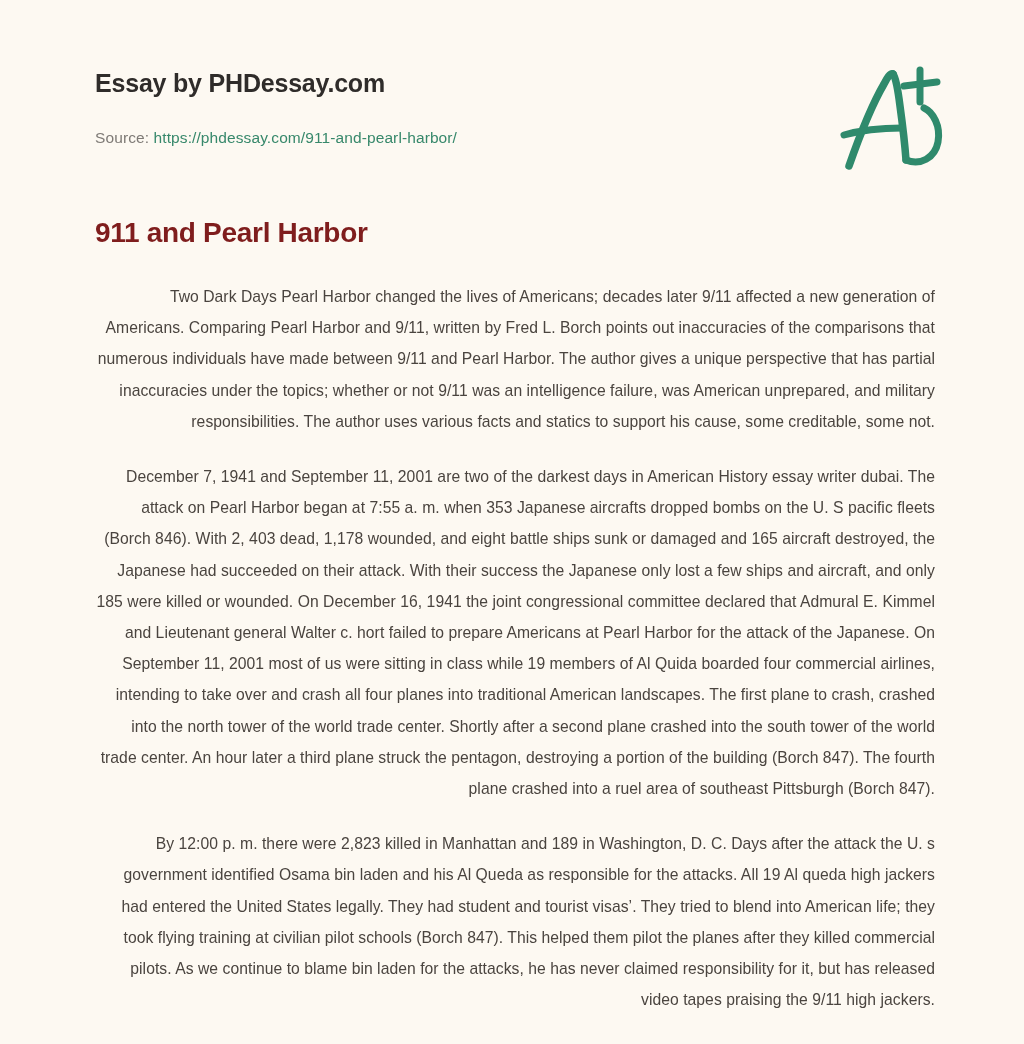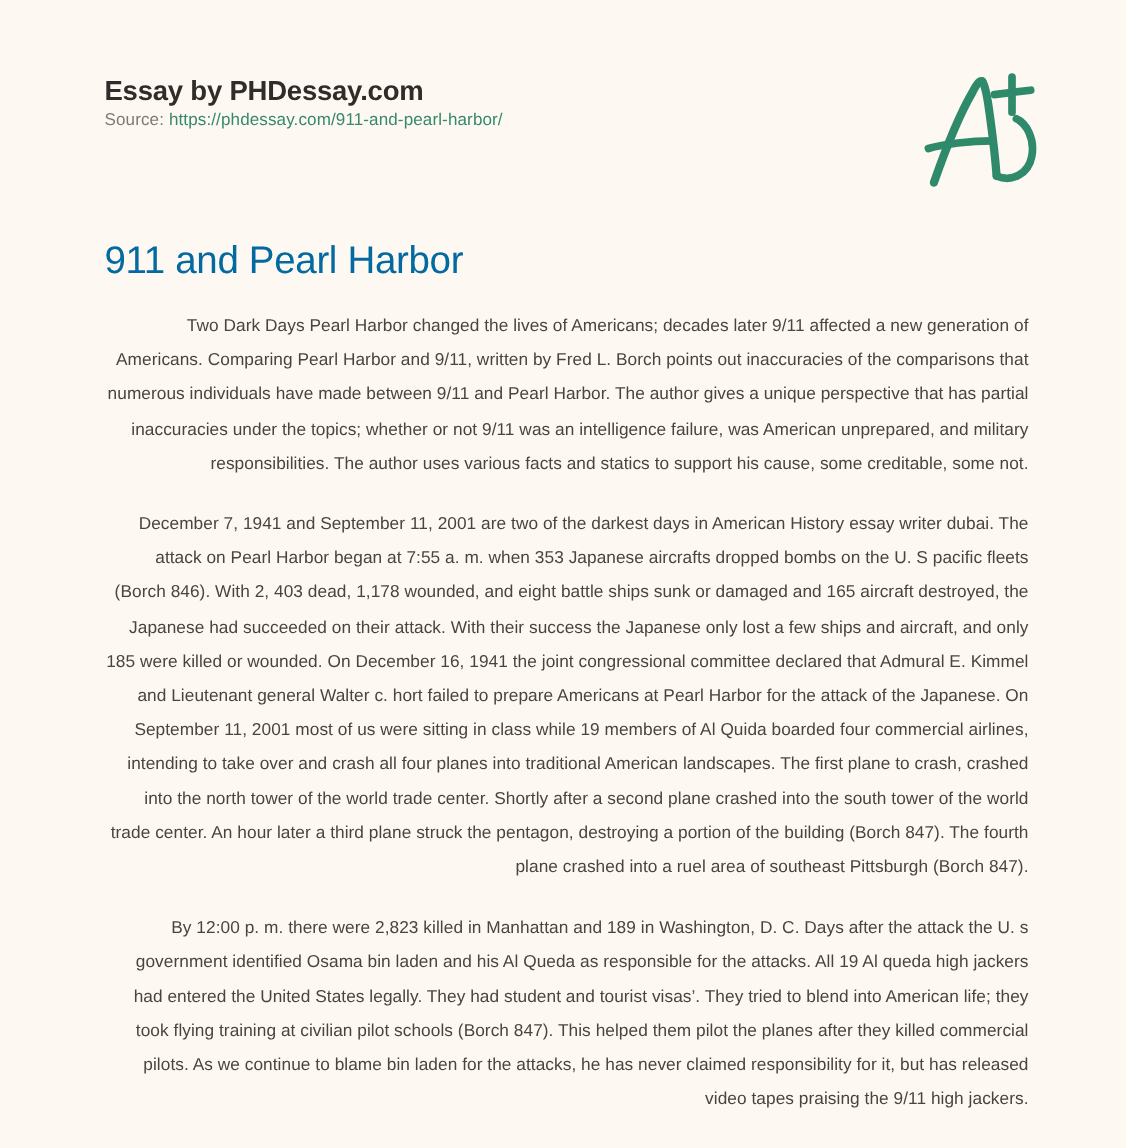--- a/index.html
+++ b/index.html
@@ -32,21 +32,21 @@
   }
   .brand-line {
     font-size: 25px;
     font-weight: bold;
     color: #2f2c2a;
     letter-spacing: -0.2px;
     line-height: 1.2;
     margin: 0;
   }
   .source-line {
-    margin: 2px 0 0 0;
+    margin: 30px 0 0 0;
     font-size: 15.5px;
     line-height: 1.3;
     color: #7e7a76;
     letter-spacing: 0.1px;
   }
   .source-link {
     color: #37886b;
     text-decoration: none;
   }
 
@@ -59,23 +59,23 @@
     height: 112px;
   }
   .logo svg { display: block; width: 120px; height: 112px; }
 
   
   .doc-title {
     position: absolute;
     left: 95px;
     top: 215px;
     margin: 0;
-    font-size: 35px;
-    font-weight: normal;
-    color: #0369a1;
+    font-size: 28px;
+    font-weight: bold;
+    color: #7f1d1d;
     letter-spacing: -0.3px;
     line-height: 1.25;
   }
 
   
   .body-wrap {
     position: absolute;
     left: 95px;
     top: 281px;
     width: 840px;

